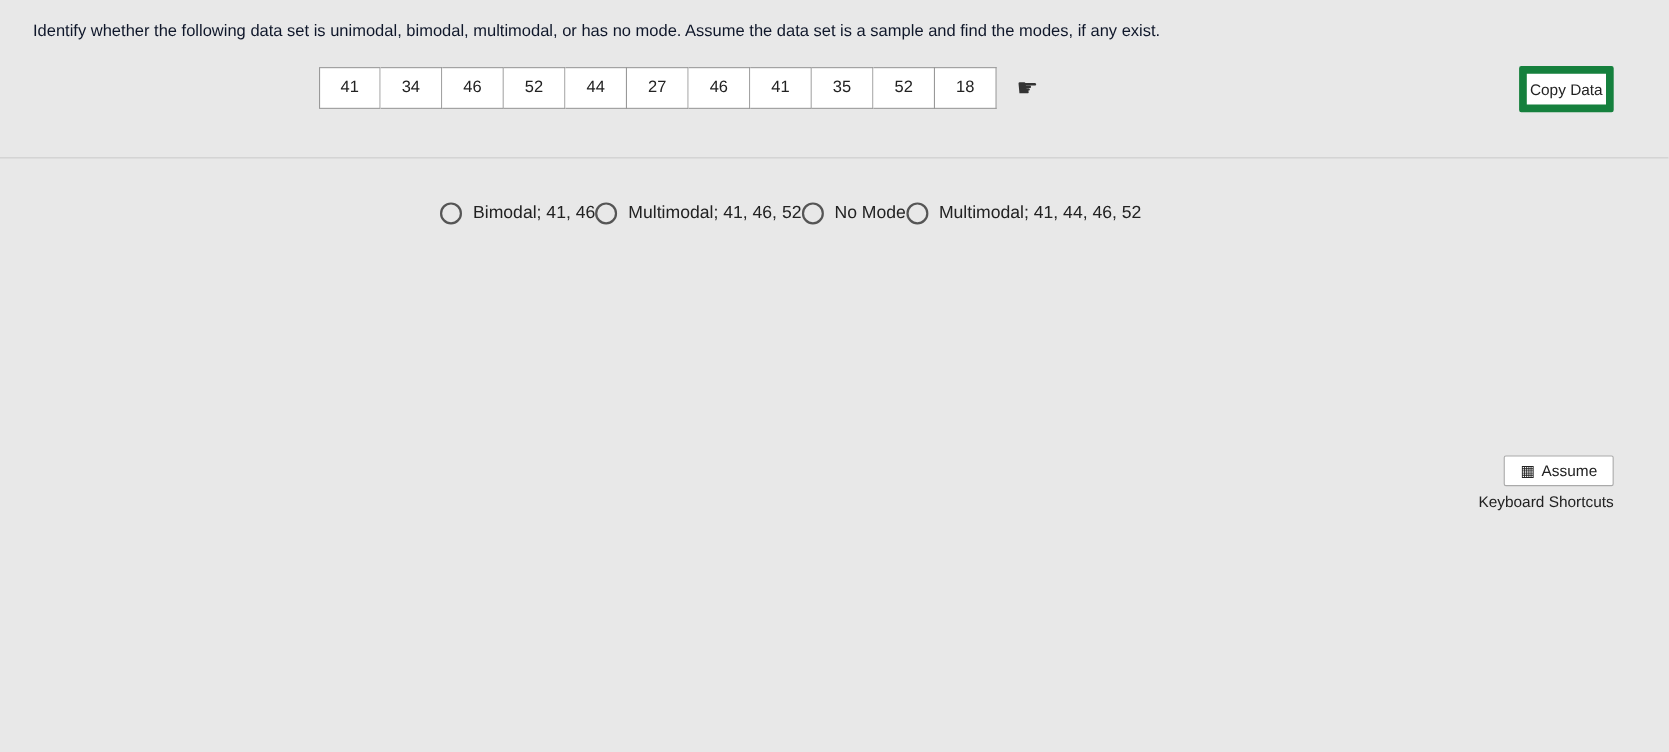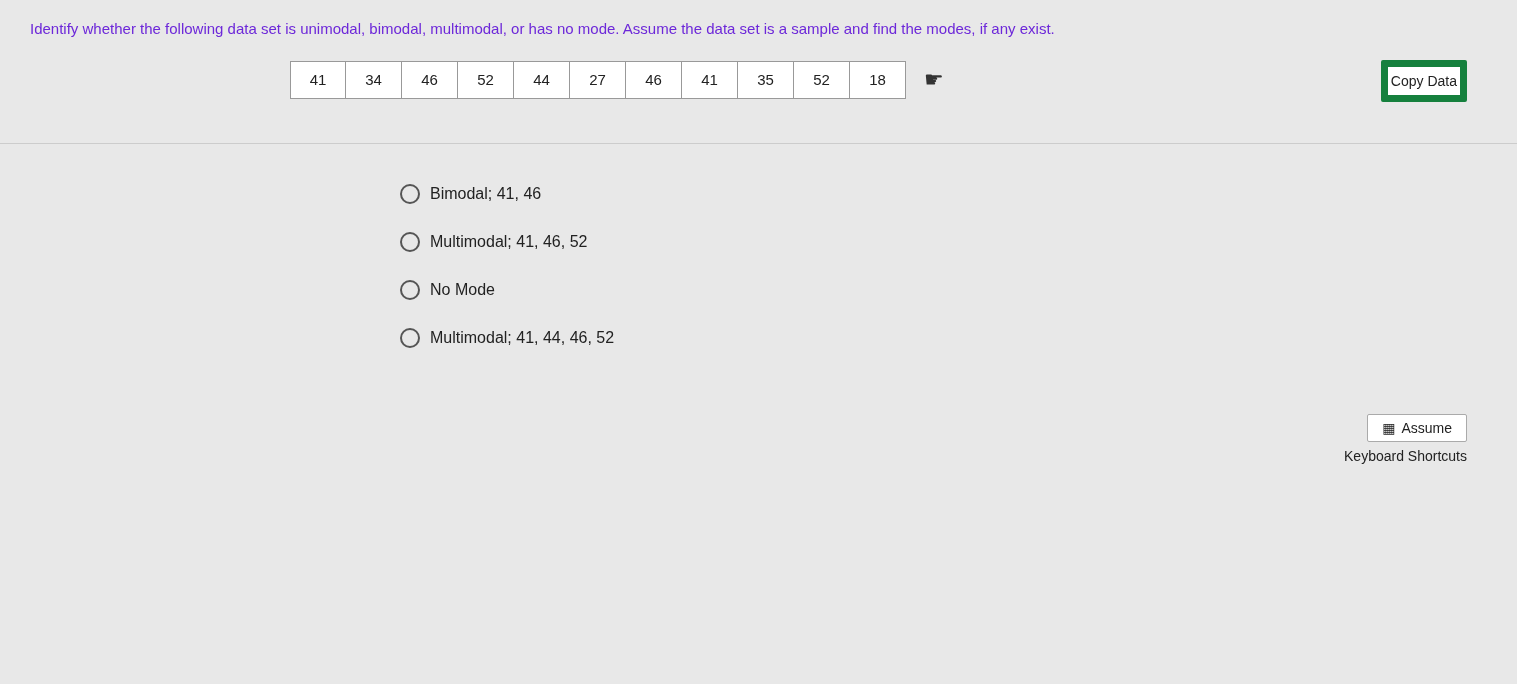--- a/index.html
+++ b/index.html
@@ -18,21 +18,21 @@
       position: relative;
     }
 
     .main-content {
       padding: 18px 30px 20px 30px;
       position: relative;
     }
 
     .question-text {
       font-size: 15px;
-      color: #6d28d9;
+      color: #0f172a;
       margin-bottom: 18px;
       line-height: 1.5;
     }
 
     .data-set-row {
       display: flex;
       align-items: center;
       margin-bottom: 14px;
       margin-left: 260px;
       margin-top: 20px;
@@ -181,21 +181,21 @@
   <div class="right-panel">
     <button class="keypad-btn">
       <span class="keypad-icon">▦</span>
       <span>Assume</span>
     </button>
     <span class="keyboard-shortcuts-link">Keyboard Shortcuts</span>
   </div>
 
   <div class="answers-section">
 
-    <div id="options-container" style="display: flex; flex-direction: column; gap: 28px;">
+    <div id="options-container" style="display: flex; flex-direction: row; ">
         <div class="answer-option">
           <div class="radio-circle"></div>
           <span>Bimodal; 41, 46</span>
         </div>
         <div class="answer-option">
           <div class="radio-circle"></div>
           <span>Multimodal; 41, 46, 52</span>
         </div>
         <div class="answer-option">
           <div class="radio-circle"></div>

